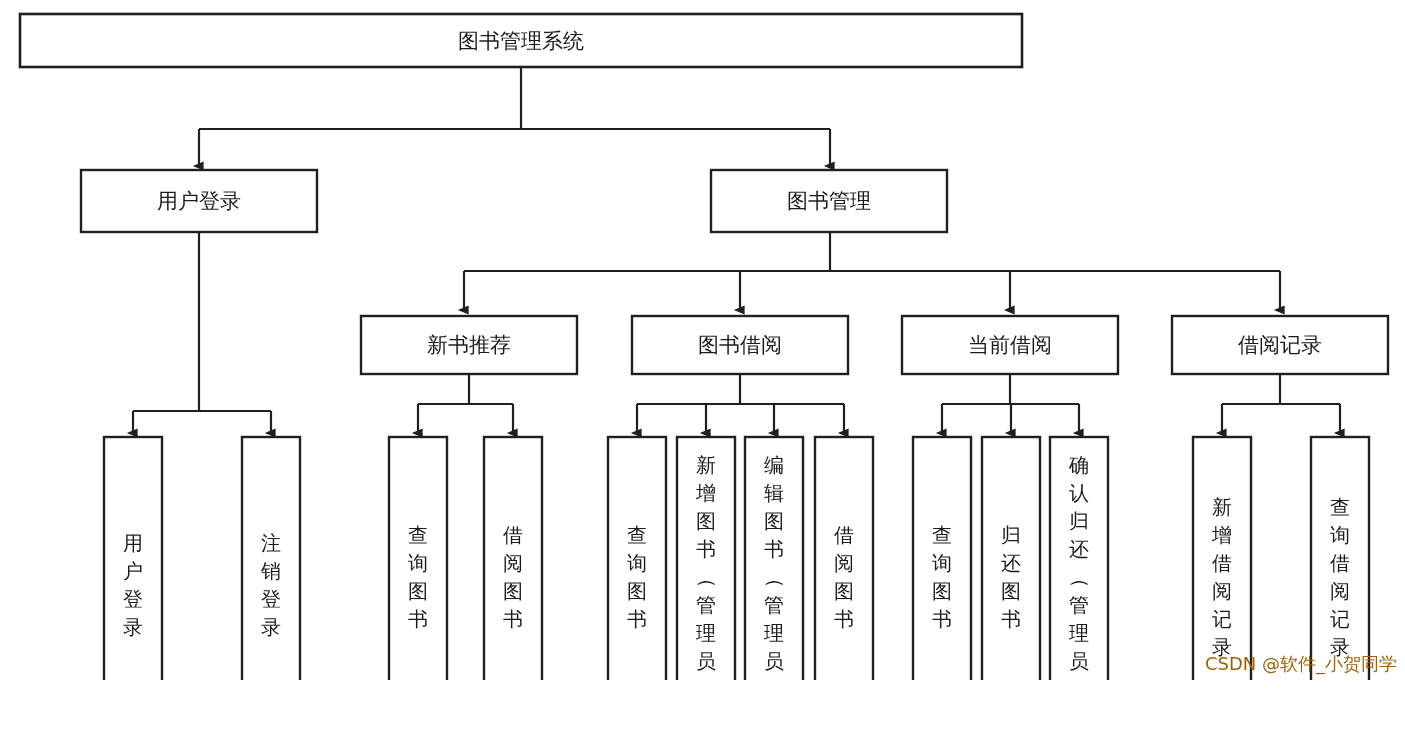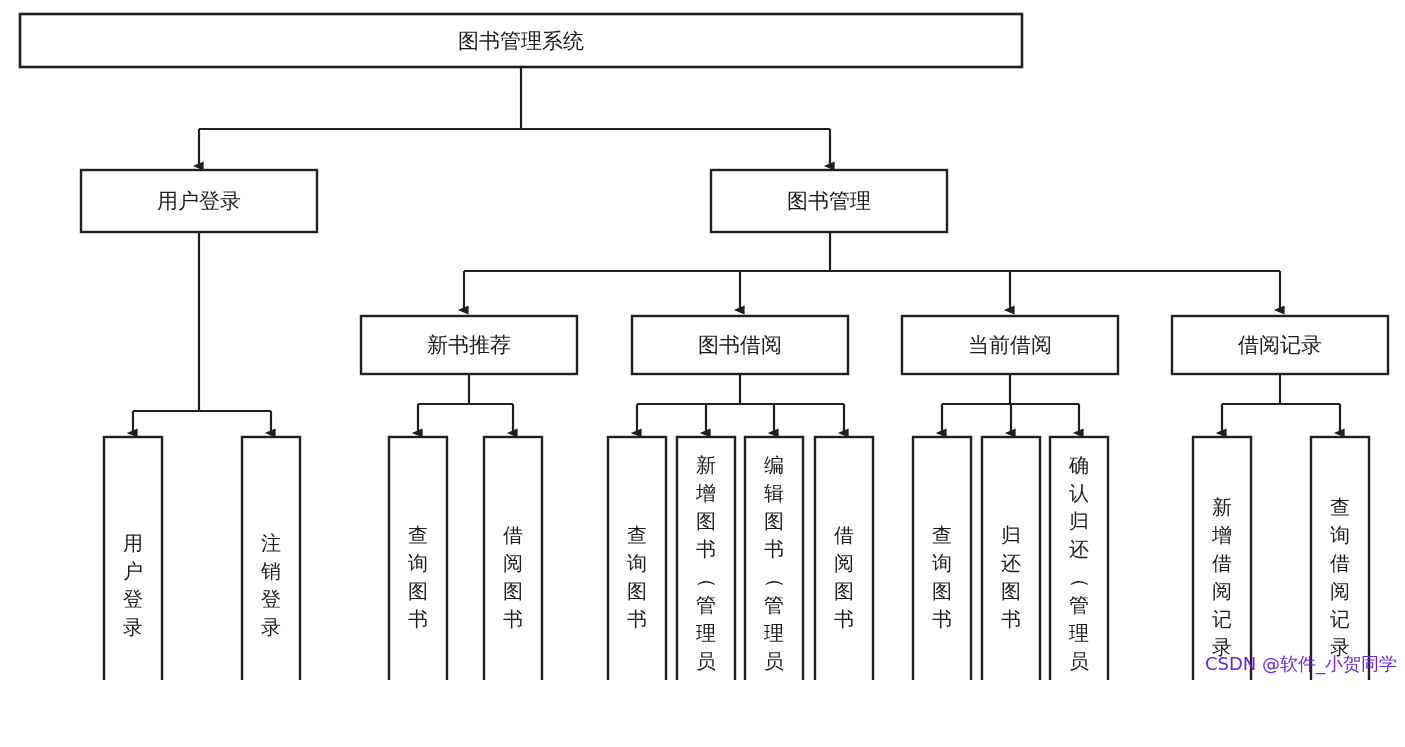--- a/index.html
+++ b/index.html
@@ -53,21 +53,21 @@
     fill: #1b1b1b;
     text-anchor: middle;
     font-family: "DejaVu Sans", "Liberation Sans", sans-serif;
   }
   .watermark {
     position: absolute;
     right: 8px;
     bottom: 4px;
     font-family: "DejaVu Sans", "Liberation Sans", sans-serif;
     font-size: 18px;
-    color: #6d28d9;
+    color: #a16207;
     white-space: nowrap;
     user-select: none;
     pointer-events: none;
     margin-top: 33px;
   }
 </style>
 </head>
 <body>
 
 <div id="diagram-root">

